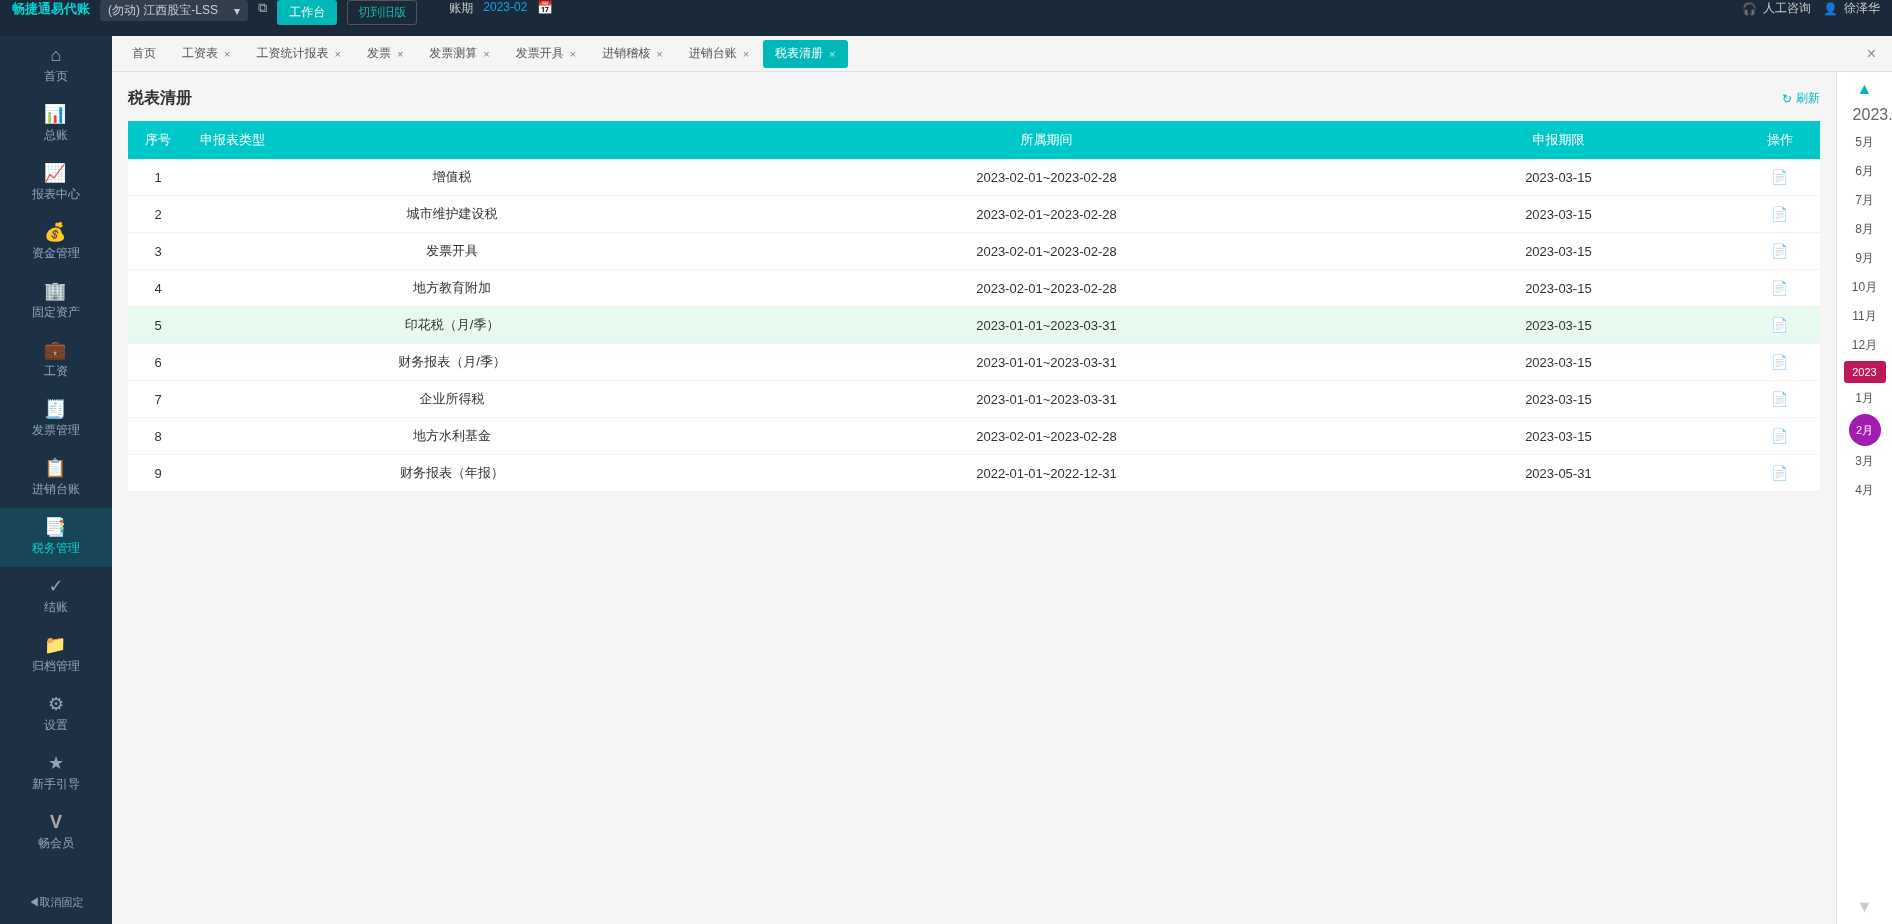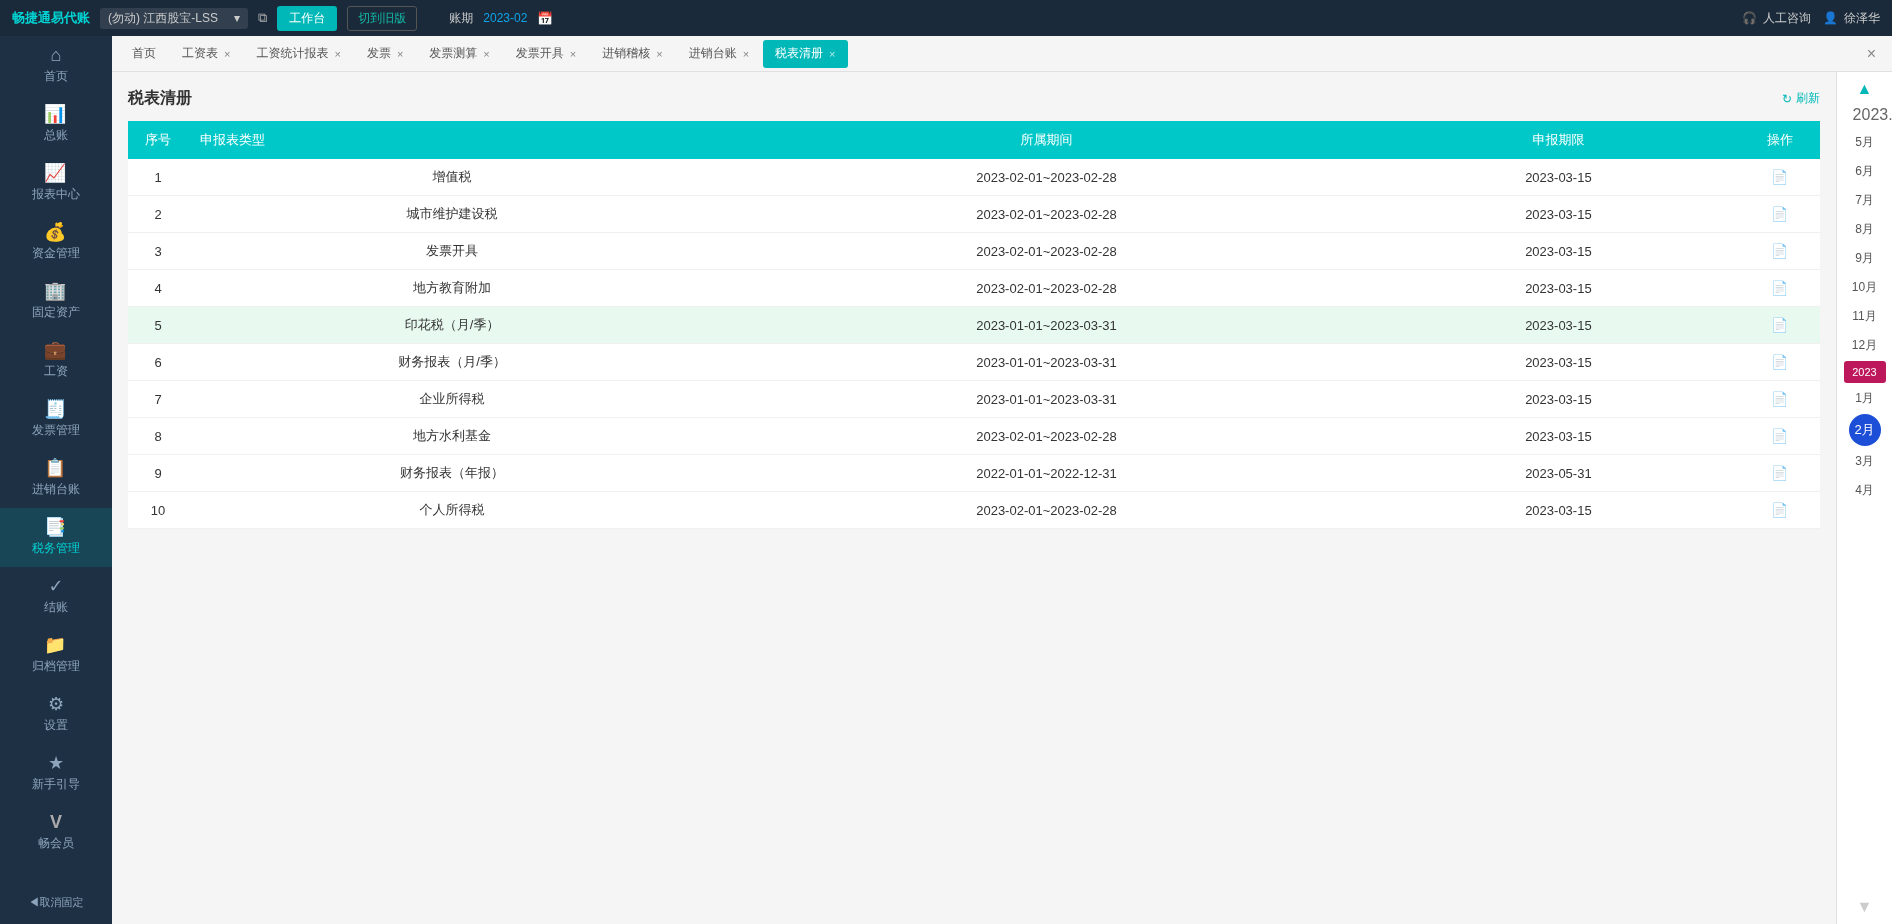--- a/index.html
+++ b/index.html
@@ -3,21 +3,21 @@
   <meta charset="utf-8">
   <style>
     * { box-sizing: border-box; margin: 0; padding: 0; }
     body { font-family: 'Microsoft YaHei', Arial, sans-serif; font-size: 13px; background: #f0f2f5; display: flex; flex-direction: column; height: 924px; overflow: hidden; }
 
     
     .top-bar {
       height: 36px;
       background: #1a2a3a;
       display: flex;
-      align-items: center;
+      align-items: flex-start;
       padding: 0 12px;
       gap: 10px;
       flex-shrink: 0;
     }
     .top-bar-logo {
       color: #00d4d4;
       font-size: 13px;
       font-weight: bold;
     }
     .top-bar-company {
@@ -244,29 +244,29 @@
       width: 42px;
       text-align: center;
       padding: 5px 2px;
       font-size: 12px;
       color: #555;
       cursor: pointer;
       border-radius: 3px;
       margin: 1px 0;
     }
     .panel-month.active-month {
-      background: #1d4ed8;
+      background: #a21caf;
       color: white;
       border-radius: 50%;
       width: 32px;
       height: 32px;
       display: flex;
       align-items: center;
       justify-content: center;
-      font-size: 13px;
+      font-size: 11px;
     }
     .panel-month.current-year {
       background: #be185d;
       color: white;
       border-radius: 3px;
       font-size: 11px;
     }
     .panel-arrow {
       color: #00b8b8;
       font-size: 16px;
@@ -498,27 +498,20 @@
       <td>地方水利基金</td>
       <td>2023-02-01~2023-02-28</td>
       <td>2023-03-15</td>
       <td><span class="action-icon">📄</span></td>
     </tr>
               <tr>
       <td>9</td>
       <td>财务报表（年报）</td>
       <td>2022-01-01~2022-12-31</td>
       <td>2023-05-31</td>
-      <td><span class="action-icon">📄</span></td>
-    </tr>
-              <tr>
-      <td>10</td>
-      <td>个人所得税</td>
-      <td>2023-02-01~2023-02-28</td>
-      <td>2023-03-15</td>
       <td><span class="action-icon">📄</span></td>
     </tr>
             </tbody>
         </table>
 
       </div>
 
       <div class="right-panel">
         <span class="panel-arrow">▲</span>
         <div class="panel-year">2023.02</div>

